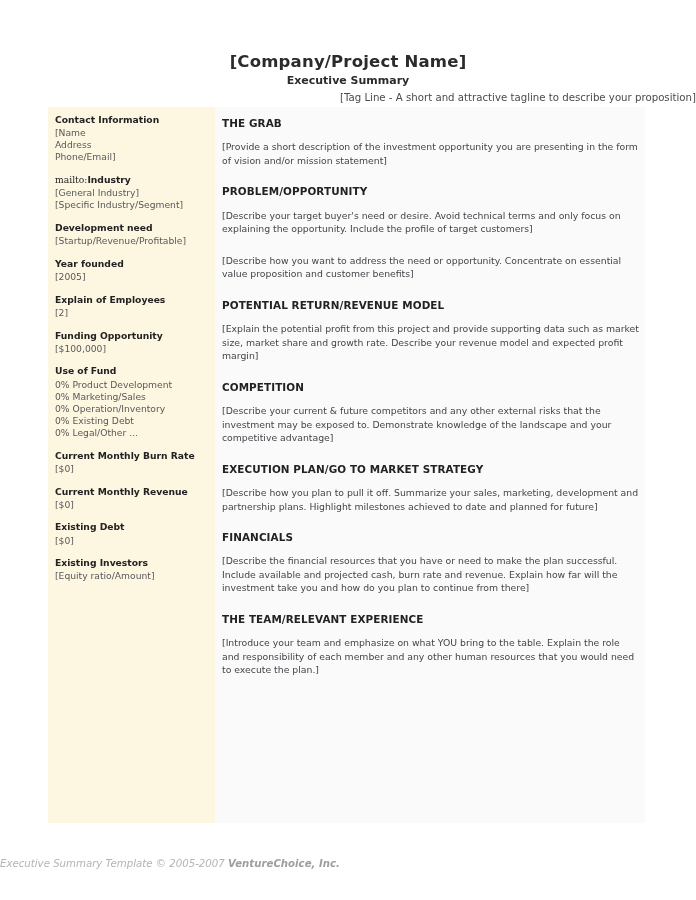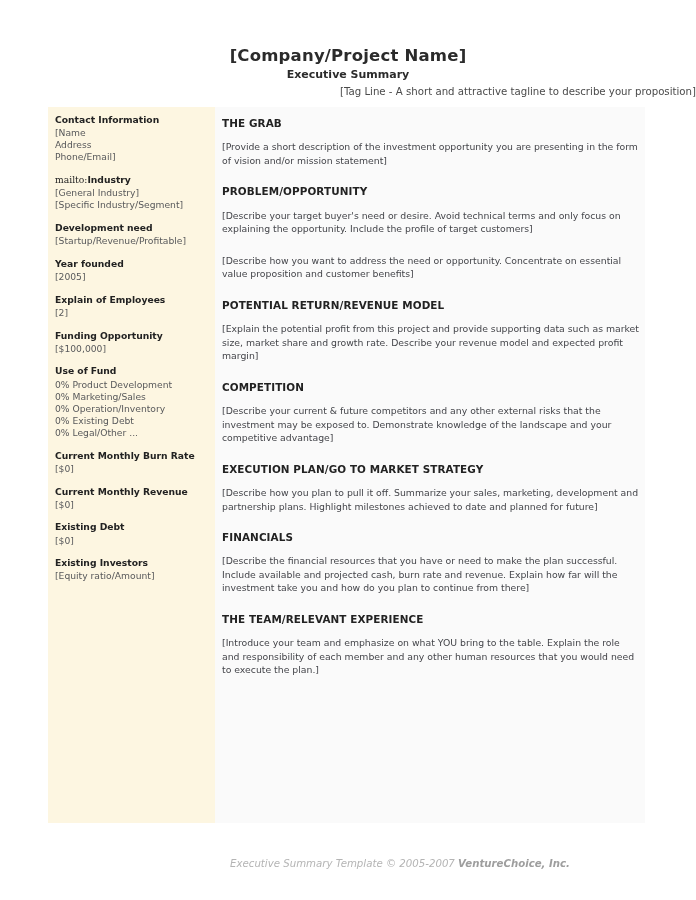--- a/index.html
+++ b/index.html
@@ -19,21 +19,21 @@
     position: relative;
     width: 696px;
     height: 900px;
     box-sizing: border-box;
   }
 
   
   .title-block {
     position: absolute;
     left: 0;
-    top: 47px;
+    top: 53px;
     width: 696px;
     text-align: center;
   }
   .doc-title {
     font-size: 16.5px;
     font-weight: bold;
     color: #2b2b2b;
     letter-spacing: 0.2px;
     line-height: 1.15;
     margin: 0;
@@ -122,21 +122,21 @@
     margin: 0 0 18px 0;
   }
   .sec:first-child .sec-head { margin-top: 4px; }
 
   
   .footer {
     position: absolute;
     left: 0;
     top: 858px;
     width: 570px;
-    text-align: right;
+    text-align: left;
     font-size: 10.2px;
     font-style: italic;
     color: #b4b4b4;
   }
   .footer b { font-weight: bold; color: #9e9e9e; }
 </style>
 </head>
 <body>
 
 <div class="page">

